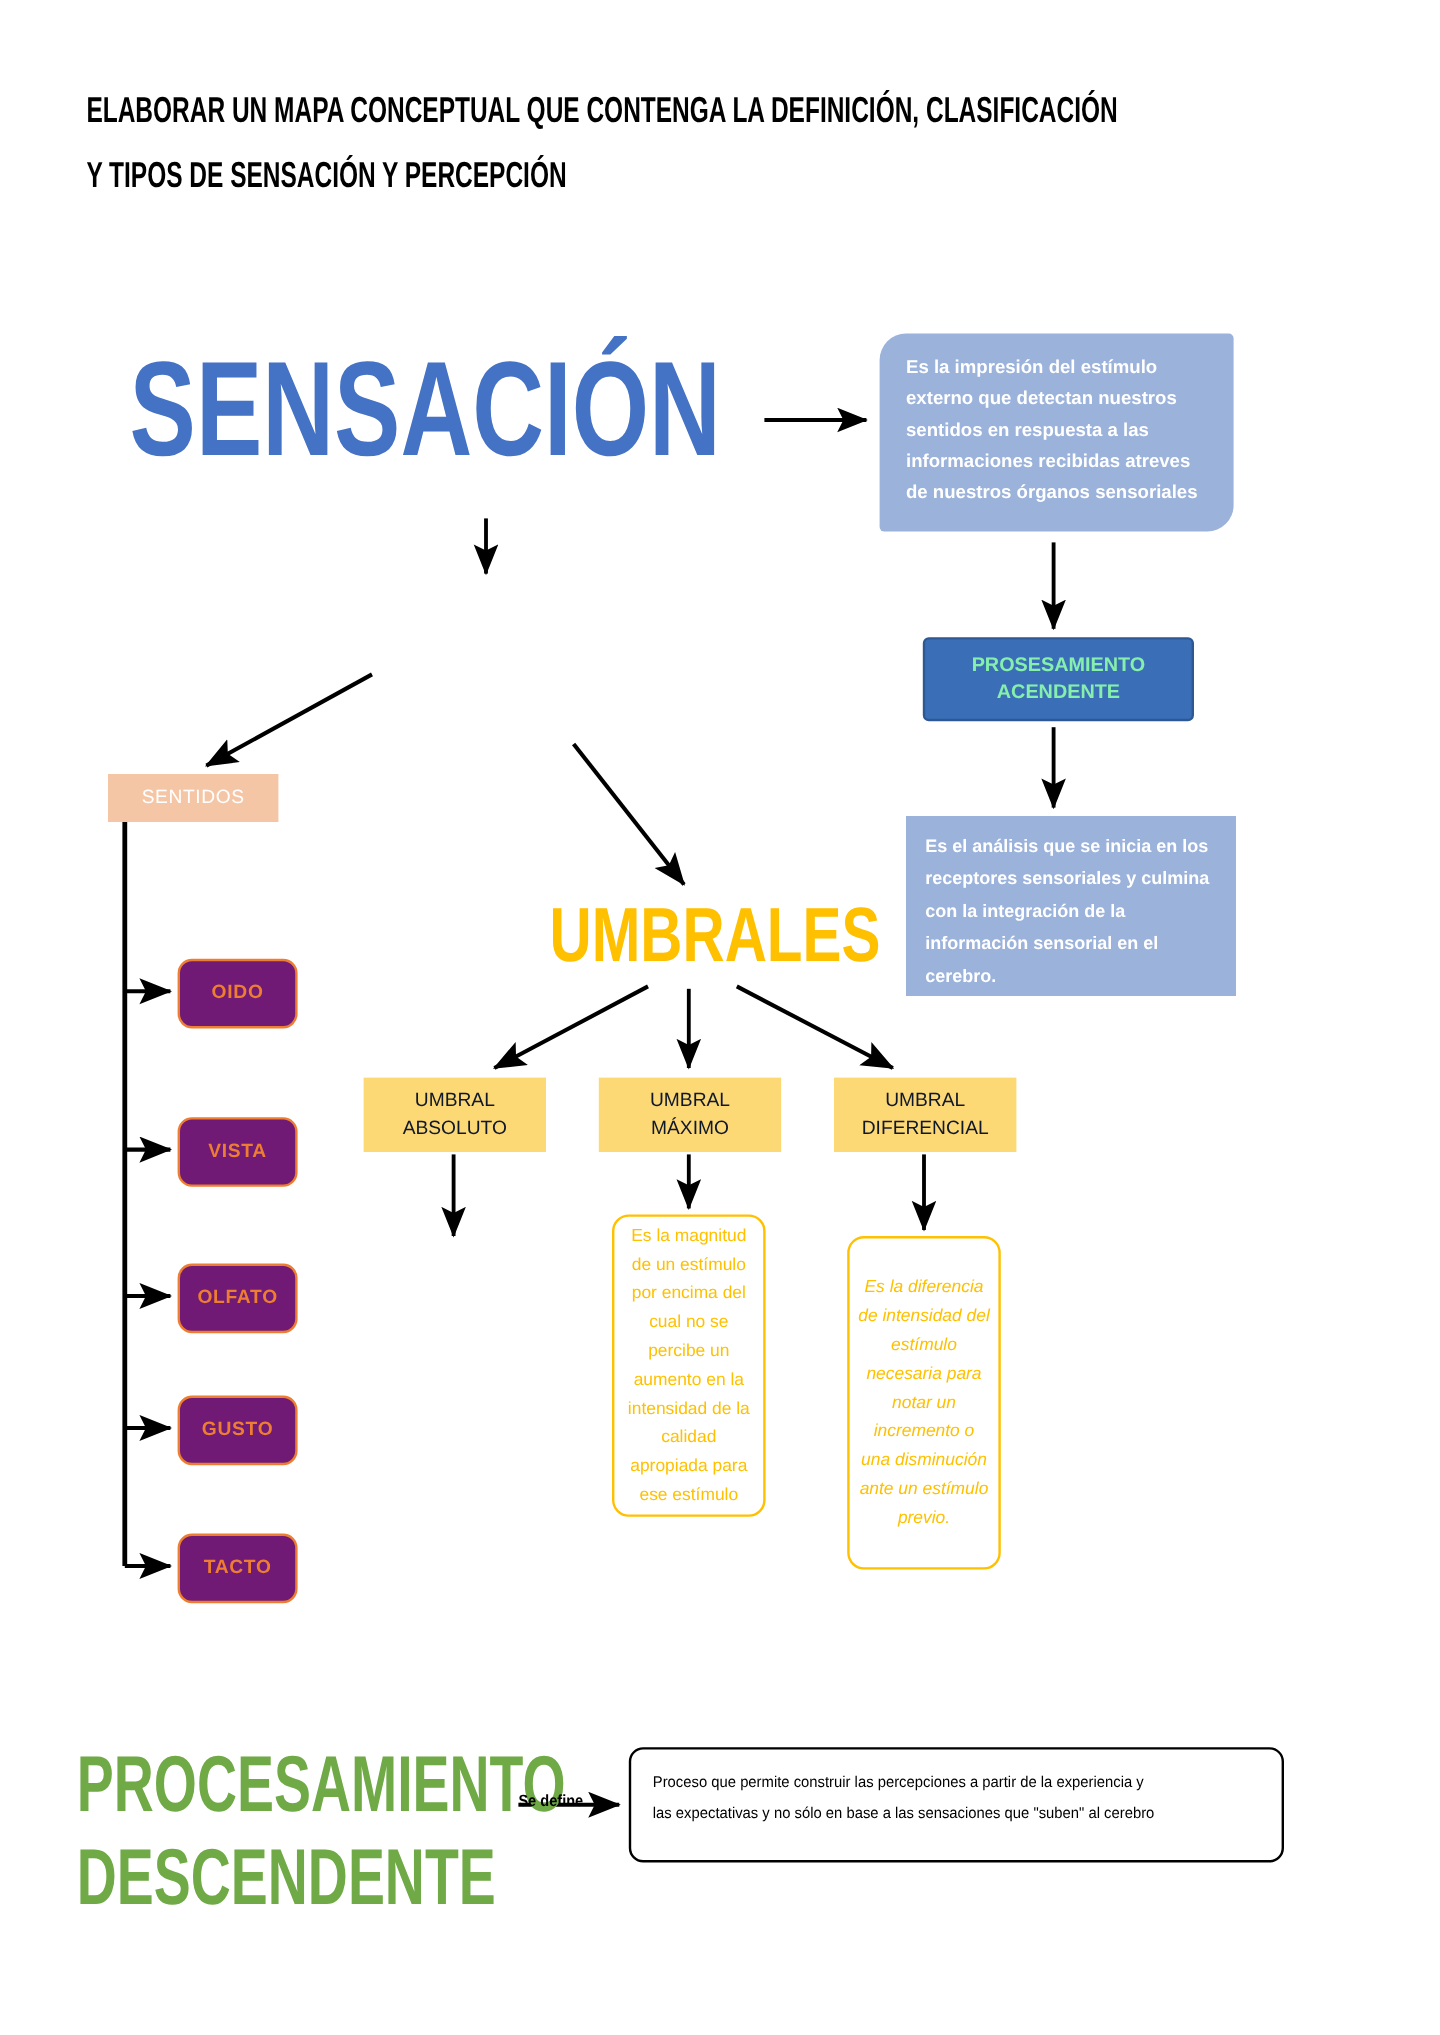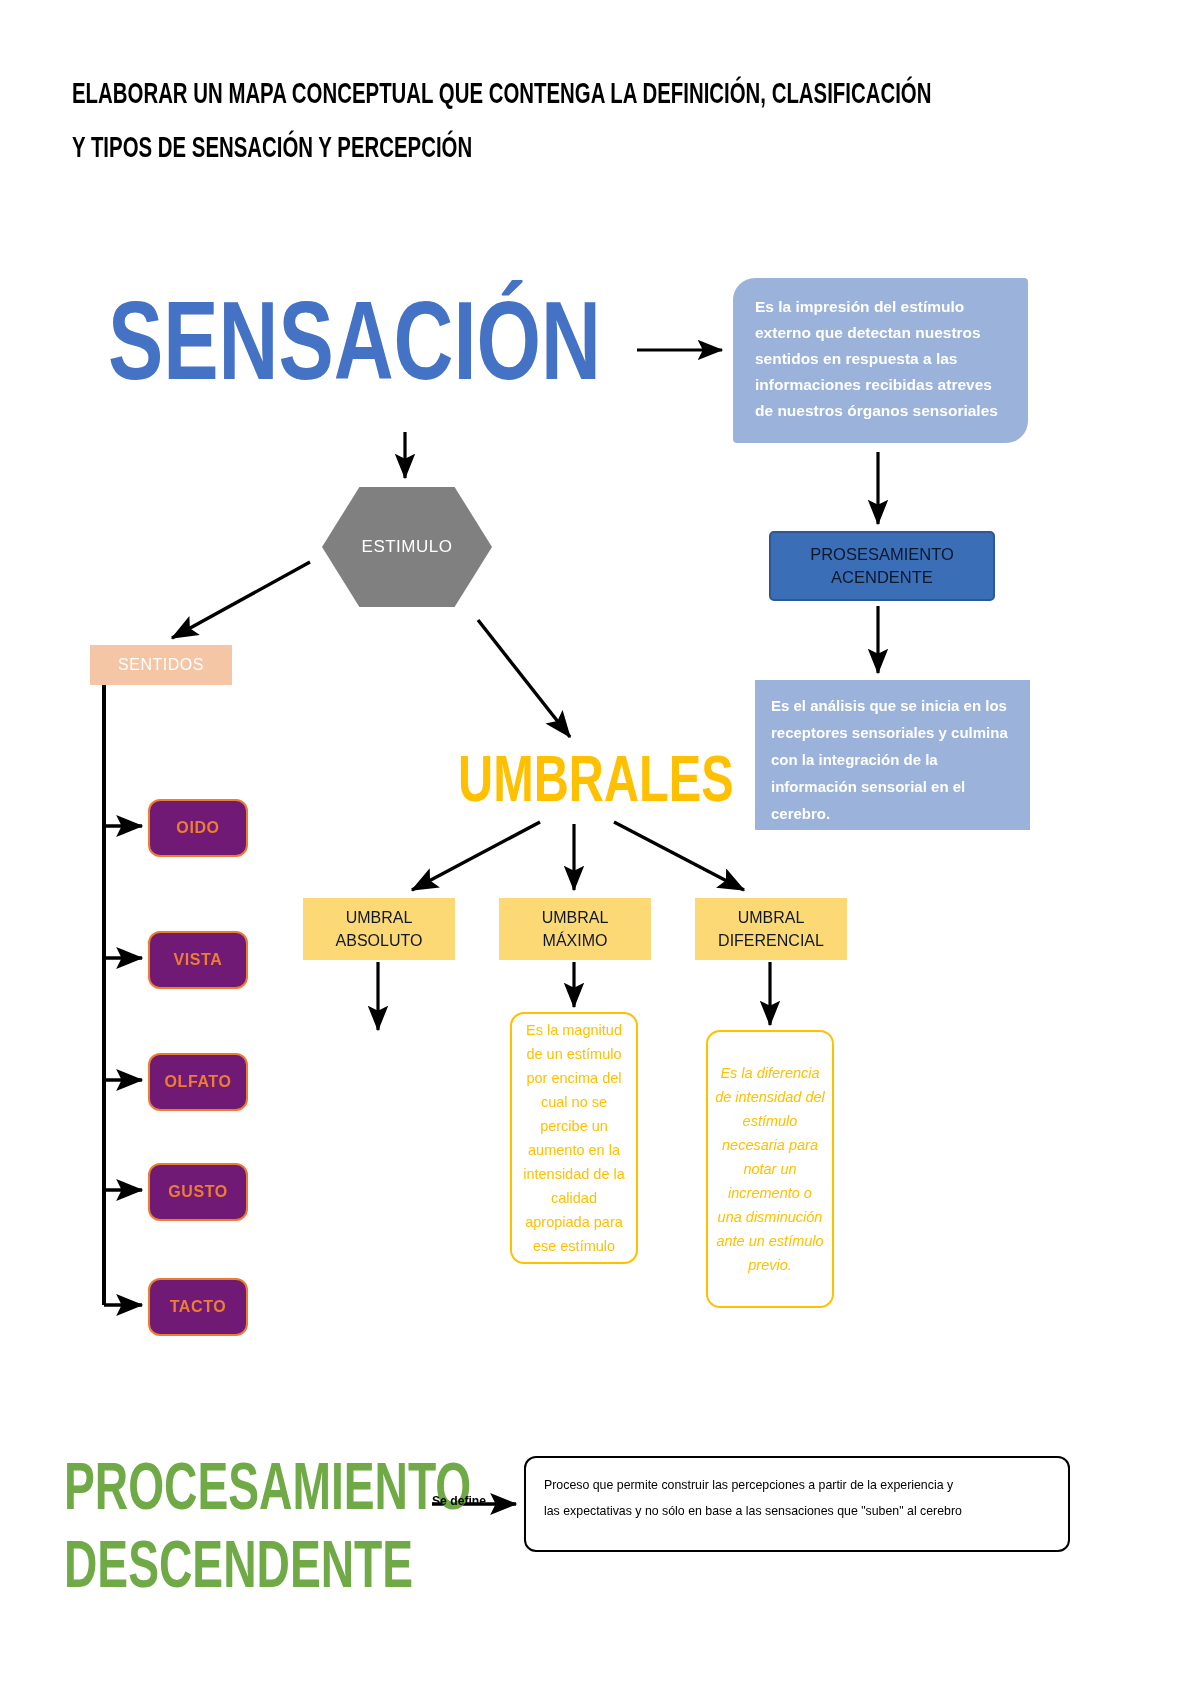--- a/index.html
+++ b/index.html
@@ -156,23 +156,24 @@
     height: 66px;
     background: #3A6FB8;
     border: 2px solid #2E5894;
     border-radius: 5px;
     display: flex;
     align-items: center;
     justify-content: center;
     text-align: center;
   }
   #prosesamiento-box span {
-    color: #0f172a;
+    color: #86efac;
     font-size: 16.5px;
     line-height: 23px;
+    font-weight: bold;
   }
 
   .sense-box {
     position: absolute;
     width: 96px;
     height: 54px;
     border: 2.5px solid #ED7D31;
     border-radius: 12px;
     background: #701a75;
     display: flex;
@@ -311,23 +312,20 @@
 
     <line x1="432" y1="1504" x2="516" y2="1504" stroke="#000" stroke-width="3.4" marker-end="url(#ah)"></line>
   </svg>
 
   <div id="sensacion-title">SENSACIÓN</div>
 
   <div id="sensacion-def" class="def-box-blue">
     <span>Es la impresión del estímulo externo  que detectan nuestros sentidos en respuesta a las informaciones recibidas atreves de nuestros órganos sensoriales</span>
   </div>
 
-  <div id="estimulo-hex">
-    <span>ESTIMULO</span>
-  </div>
 
   <div id="prosesamiento-box">
     <span>
       <span>PROSESAMIENTO</span><br>
       <span>ACENDENTE</span>
     </span>
   </div>
 
   <div id="analisis-def" class="def-box-blue">
     <span>Es el análisis que se inicia en los receptores sensoriales y culmina con la integración de la información sensorial en el cerebro.</span>

